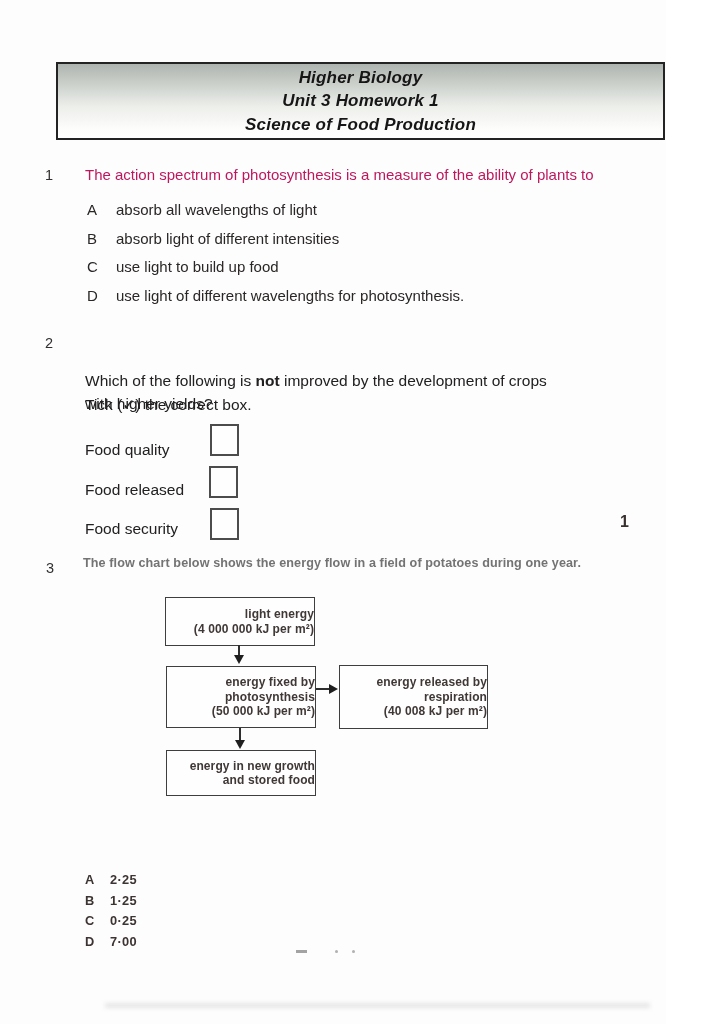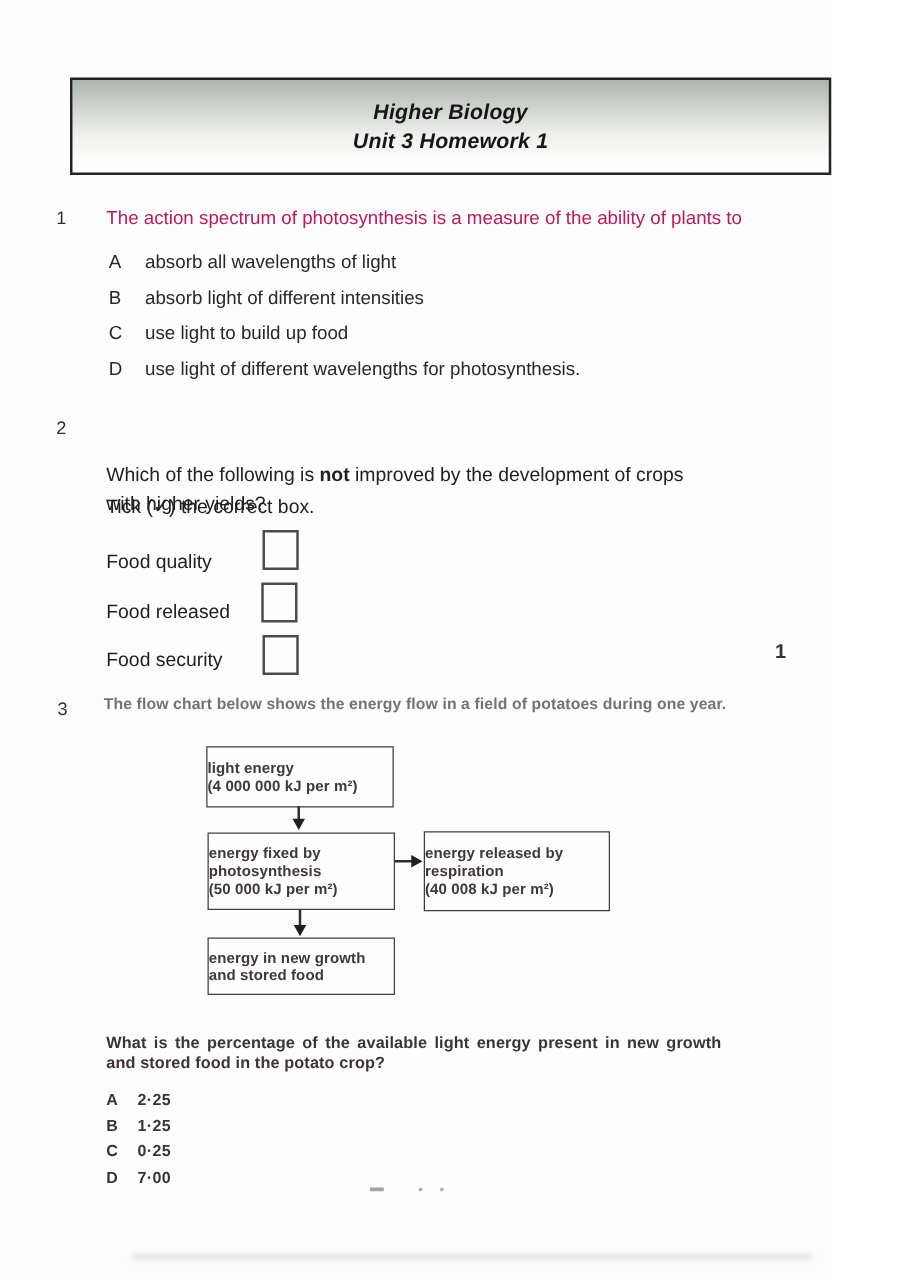--- a/index.html
+++ b/index.html
@@ -43,21 +43,21 @@
   .mark{position:absolute;font-size:16px;font-weight:bold;color:#38302f;}
   
   .q3-intro{
     position:absolute;left:83px;top:556px;
     font-size:12.6px;font-weight:bold;color:#737373;
     white-space:nowrap;letter-spacing:.1px;
   }
   .fc-box{
     position:absolute;border:1.5px solid #3e3e3e;background:#fefefe;
     display:flex;flex-direction:column;justify-content:center;
-    text-align:left;font-size:12px;line-height:14.5px;
+    text-align:right;font-size:12px;line-height:14.5px;
     color:#3f3836;font-weight:bold;letter-spacing:.1px;
   }
   .arrow-line-v{position:absolute;width:2px;background:#2e2e2e;}
   .arrow-line-h{position:absolute;height:2px;background:#2e2e2e;}
   .arrowhead-down{
     position:absolute;width:0;height:0;
     border-left:5.5px solid transparent;border-right:5.5px solid transparent;
     border-top:9px solid #1f1f1f;
   }
   .arrowhead-right{
@@ -82,20 +82,21 @@
   }
 </style>
 </head>
 <body>
 
 <div class="page">
 
   <div class="title-box">
     <div class="title-line">Higher Biology</div>
     <div class="title-line">Unit 3 Homework 1</div>
+    <div class="title-line">Science of Food Production</div>
   </div>
 
   <div class="qnum" style="left:45px;top:167px">1</div>
   <div class="qtext" style="left:85px;top:166px">The action spectrum of photosynthesis is a measure of the ability of plants to</div>
 
   <div class="opt-row" style="top:230px">
     <span class="opt-letter">B</span><span class="opt-text">absorb light of different intensities</span>
   </div>
   <div class="opt-row" style="top:201px">
     <span class="opt-letter">A</span><span class="opt-text">absorb all wavelengths of light</span>
@@ -151,21 +152,20 @@
 
     <div class="arrow-line-v" style="left:239px;top:728px;height:13px"></div>
     <div class="arrowhead-down" style="left:234.5px;top:740px"></div>
 
     <div class="fc-box" style="left:166px;top:750px;width:148px;height:44px">
       <div>energy in new growth</div>
       <div>and stored food</div>
     </div>
   </div>
 
-  <div class="q3-question">What is the percentage of the available light energy present in new growth and stored food in the potato crop?</div>
 
   <div class="q3-opt" style="top:872px">
     <span class="opt-letter">A</span><span class="opt-value">2·25</span>
   </div>
   <div class="q3-opt" style="top:893px">
     <span class="opt-letter">B</span><span class="opt-value">1·25</span>
   </div>
   <div class="q3-opt" style="top:913px">
     <span class="opt-letter">C</span><span class="opt-value">0·25</span>
   </div>

